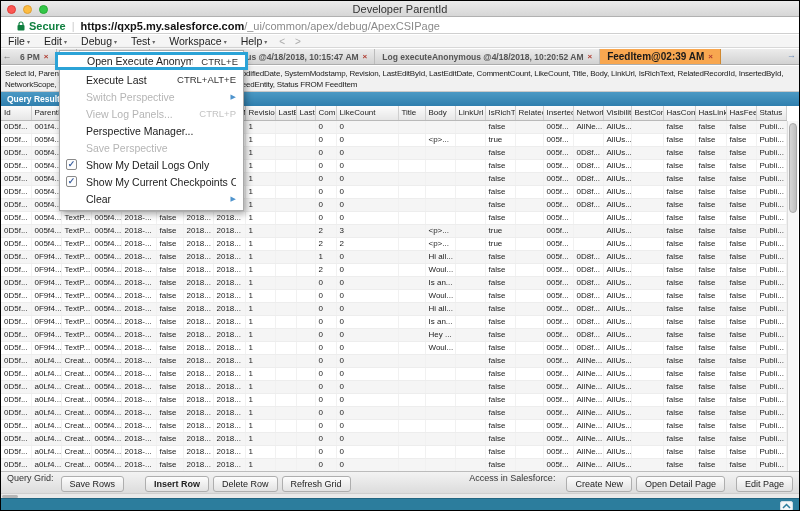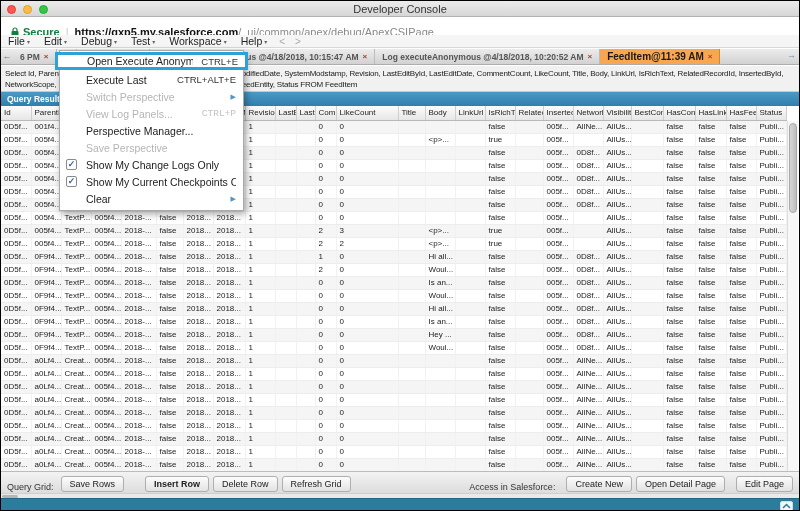--- a/index.html
+++ b/index.html
@@ -10,22 +10,22 @@
   #titlebar { position:absolute; left:0; top:0; width:100%; height:16px;
     background:linear-gradient(#ececec,#d6d6d6); border-bottom:1px solid #b1b1b1; }
   .lights { position:absolute; left:6px; top:4px; display:flex; gap:7px; }
   .light { width:9px; height:9px; border-radius:50%; }
   .light.red { background:#fc5753; border:1px solid #df3e38; }
   .light.yellow { background:#fdbc40; border:1px solid #de9f34; }
   .light.green { background:#33c748; border:1px solid #27aa35; }
   #win-title { text-align:center; font-size:11px; line-height:16px; color:#333; }
 
   
-  #urlbar { position:absolute; left:0; top:17px; width:100%; height:28px; background:#fff;
-    border-bottom:1px solid #cfcfcf; display:flex; align-items:center; padding-left:10px; font-size:11px; }
+  #urlbar { position:absolute; left:0; top:17px; width:100%; height:16px; background:#fff;
+    border-bottom:1px solid #cfcfcf; display:flex; align-items:center; padding-left:16px; font-size:11px; }
   #lock-ico { margin-right:4px; display:inline-flex; }
   #secure-label { color:#108040; font-weight:bold; margin-right:6px; }
   .url-sep { color:#ccc; margin-right:6px; }
   #url-domain { color:#111; font-weight:bold; }
   #url-path { color:#8a8a8a; }
 
   
   #menubar { position:absolute; left:0; top:34px; width:100%; height:13px; background:#f5f5f5;
     border-bottom:1px solid #d8d8d8; display:flex; align-items:center; font-size:10.5px; color:#222; }
   .mb-item { padding:0 7px; cursor:default; white-space:nowrap; }
@@ -63,21 +63,21 @@
   #grid tbody tr:nth-child(odd) { background:#f5f5f5; }
   #grid tbody tr:nth-child(even) { background:#ffffff; }
   #vscroll { position:absolute; right:1px; top:15px; width:11px; height:350px; background:#f7f7f7; border-left:1px solid #ddd; }
   #vthumb { position:absolute; left:1px; top:2px; width:8px; height:90px;
     background:linear-gradient(90deg,#d6d6d6,#bfbfbf); border:1px solid #a9a9a9; border-radius:4px; }
 
   
   #footer { position:absolute; left:0; top:470px; width:100%; height:22px;
     background:linear-gradient(#f3f3f3,#dcdcdc); border-top:1px solid #bcbcbc;
     display:flex; align-items:center; justify-content:space-between; padding:0 6px; }
-  .ft-group { display:flex; align-items:flex-end; gap:5px; }
+  .ft-group { display:flex; align-items:flex-start; gap:5px; }
   .ft-label { font-size:9px; color:#333; margin-right:2px; }
   .btn { font-size:9px; color:#222; background:linear-gradient(#fdfdfd,#e2e2e2);
     border:1px solid #aeaeae; border-radius:3px; padding:2px 8px; white-space:nowrap; }
 
   
   #hscroll { position:absolute; left:0; top:492px; width:100%; height:5px; background:#e9e9e9; border-top:1px solid #cfcfcf; }
   #hthumb { position:absolute; left:1px; top:1px; width:16px; height:3px; background:#b5b5b5; border-radius:2px; }
 
   
   #tealbar { position:absolute; left:0; top:497px; width:100%; height:14px; background:#2c7d9d; border-top:1px solid #226682; }
@@ -88,37 +88,37 @@
 
   
   #debugmenu { position:absolute; left:58px; top:49px; width:185px; background:#fff;
     border:1px solid #a9a9a9; box-shadow:2px 3px 7px rgba(0,0,0,0.35); padding:2px 0 3px 0; z-index:50; }
   .dm-item { height:17px; display:flex; align-items:center; padding:0 7px 0 6px; font-size:10.5px; color:#222; }
   .dm-item.disabled { color:#b5b5b5; }
   .dm-item.hl { border:3px solid #2ba3d7; margin:-1px -5px 1px -5px; height:18px; background:#fff; padding-left:9px; }
   .dm-icon { width:20px; flex:0 0 20px; display:flex; align-items:center; }
   .dm-label { flex:1; white-space:nowrap; overflow:hidden; }
   .dm-shortcut { font-size:9.5px; color:#333; margin-left:8px; }
-  .dm-item.disabled .dm-shortcut { color:#c3c3c3;font-family:Liberation Mono, monospace; }
+  .dm-item.disabled .dm-shortcut { color:#c3c3c3; }
   .dm-arrow { color:#4f94cd; font-size:7px; margin-left:8px; }
   .dm-check { width:11px; height:11px; border:1px solid #8a8a8a; border-radius:2px; background:#fdfdfd;
     font-size:9px; line-height:9px; text-align:center; color:#3b5f9e; font-weight:bold; }
 </style>
 </head>
 <body>
 
 <div id="window">
 
   <div id="titlebar">
     <div class="lights">
       <span class="light red"></span>
       <span class="light yellow"></span>
       <span class="light green"></span>
     </div>
-    <div id="win-title">Developer Console</div>
+    <div id="win-title">Developer ParentId</div>
   </div>
 
   <div id="urlbar">
     <span id="lock-ico">
       <svg width="8" height="10" viewBox="0 0 8 10">
           <rect x="0.5" y="4" width="7" height="5.5" rx="1" fill="#108040"></rect>
           <path d="M2 4V3a2 2 0 0 1 4 0v1" fill="none" stroke="#108040" stroke-width="1.2"></path>
         </svg>
     </span>
     <span id="secure-label">Secure</span>
@@ -153,21 +153,21 @@
       </div>
       <div class="tab">
         <span>Log executeAnonymous @4/18/2018, 10:15:47 AM</span>
         <sup class="close">×</sup>
       </div>
       <div class="tab">
         <span>Log executeAnonymous @4/18/2018, 10:20:52 AM</span>
         <sup class="close">×</sup>
       </div>
       <div class="tab active">
-        <span>FeedItem@11:39 AM</span>
+        <span>FeedItem@02:39 AM</span>
         <sup class="close">×</sup>
       </div>
     </div>
   <span id="tab-scroll-right" style="position:absolute; right:3px; top:49px; font-size:9px; color:#6b8cba; z-index:5;">→</span>
 
   <div id="querypanel">
     <div class="qline">Select Id, ParentId, Type, CreatedById, CreatedDate, IsDeleted, LastModifiedDate, SystemModstamp, Revision, LastEditById, LastEditDate, CommentCount, LikeCount, Title, Body, LinkUrl, IsRichText, RelatedRecordId, InsertedById,</div>
     <div class="qline">NetworkScope, Visibility, BestCommentId, HasContent, HasLink, HasFeedEntity, Status FROM FeedItem</div>
   </div>
 
@@ -1049,21 +1049,21 @@
         <span class="dm-label">Perspective Manager...</span>
       </div>
       <div class="dm-item disabled">
         <span class="dm-icon"></span>
         <span class="dm-label">Save Perspective</span>
       </div>
       <div class="dm-item">
         <span class="dm-icon">
           <span class="dm-check">✓</span>
         </span>
-        <span class="dm-label">Show My Change Logs Only</span>
+        <span class="dm-label">Show My Detail Logs Only</span>
       </div>
       <div class="dm-item">
         <span class="dm-icon">
           <span class="dm-check">✓</span>
         </span>
         <span class="dm-label">Show My Current Checkpoints Only</span>
       </div>
       <div class="dm-item">
         <span class="dm-icon"></span>
         <span class="dm-label">Clear</span>

